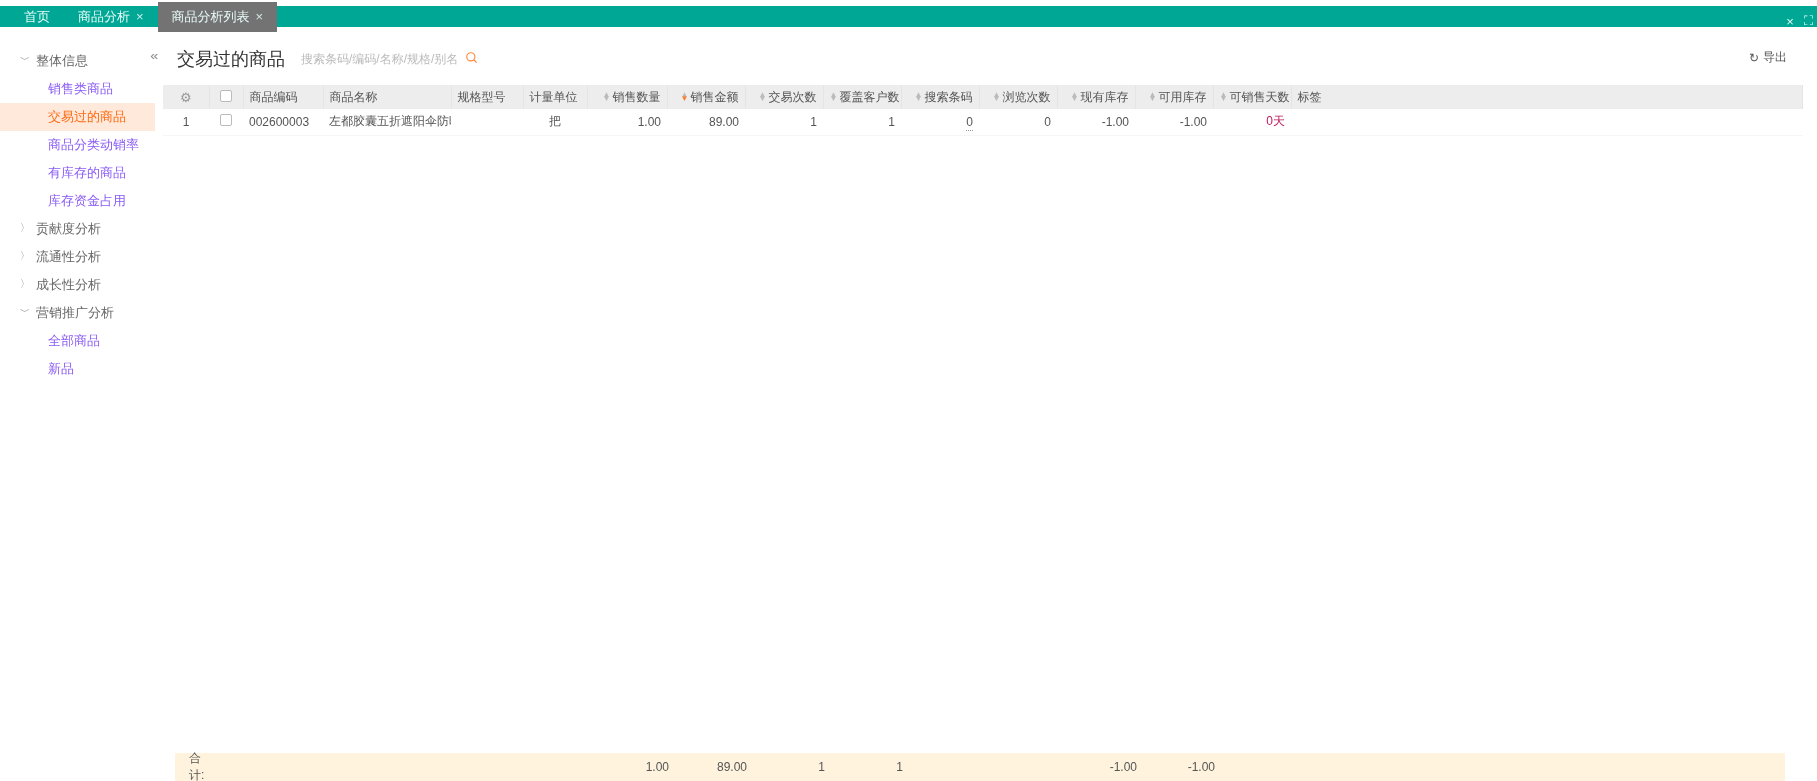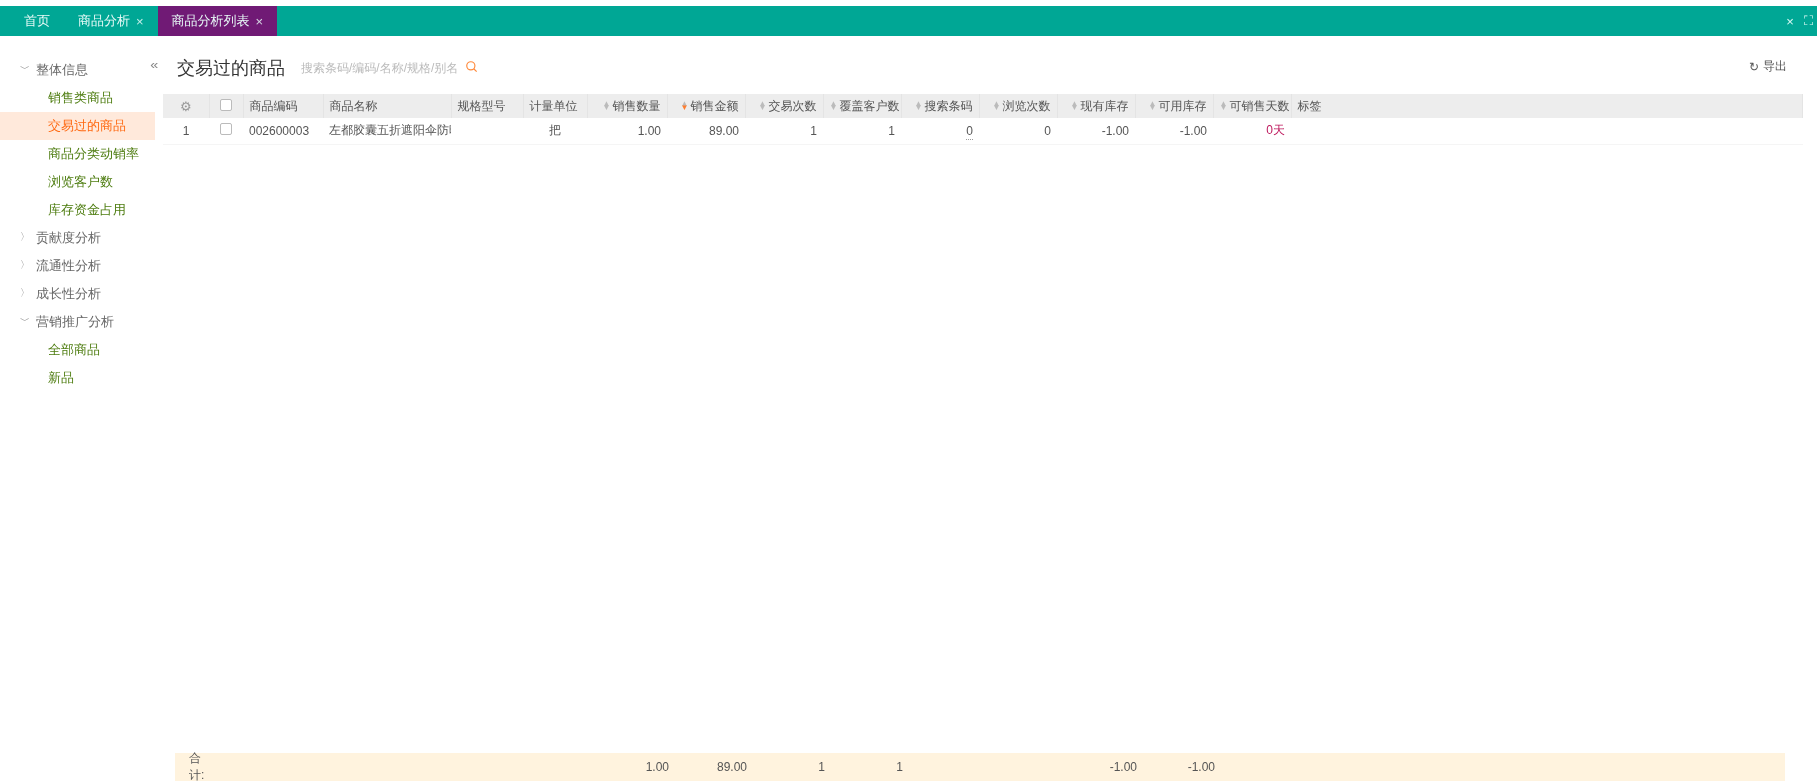--- a/index.html
+++ b/index.html
@@ -2,33 +2,33 @@
 <html><head>
 <meta charset="utf-8">
 <style>
   * { box-sizing: border-box; margin: 0; padding: 0; }
   html, body { width: 1817px; height: 781px; font-family: "Microsoft YaHei", Arial, sans-serif; font-size: 12px; color: #333; background: #fff; overflow: hidden; }
   
   
   .topbar { height: 6px; width: 100%; background: #fff; }
   
   
-  .tabbar { display: flex; align-items: center; height: 30px; background: #00a795; color: #e8fbf8; padding-left: 10px; position: relative; }
+  .tabbar { display: flex; align-items: center; height: 21px; background: #00a795; color: #e8fbf8; padding-left: 10px; position: relative; }
   .tab { display: flex; align-items: center; height: 30px; padding: 0 14px; cursor: pointer; color: #e8fbf8; font-size: 13px; }
-  .tab.active { background: #701a75; text-align: center; }
+  .tab.active { background: #737373; text-align: center; }
   .tab .tab-close { margin-left: 6px; opacity: .85; }
   .tab-right-icons { position: absolute; right: 4px; top: 0; height: 30px; display: flex; align-items: center; gap: 10px; }
   .tab-right-icons span { color: #d9faf5; cursor: pointer; font-size: 13px; }
   
   
   .main { display: flex; height: calc(781px - 36px); }
   .sidebar { width: 155px; background: #ffffff; padding-top: 20px; font-size: 13px; color: #555; }
   .side-item { display: flex; align-items: center; height: 28px; padding-left: 20px; cursor: pointer; }
   .side-item.group { color: #666; }
-  .side-sub { display: flex; align-items: center; height: 28px; padding-left: 48px; cursor: pointer; color: #4d7c0f; }
+  .side-sub { display: flex; align-items: center; height: 28px; padding-left: 48px; cursor: pointer; color: #8b5cf6; }
   .side-sub.active { background: #ffe9db; color: #ff6a13; }
   .chev { display: inline-block; margin-right: 6px; font-size: 10px; transform: translateY(-1px); color: #888; }
   
   .content { flex: 1; position: relative; padding-left: 8px; }
   .collapse-handle { position: absolute; left: -4px; top: 22px; color: #888; font-size: 12px; cursor: pointer; transform: scaleX(1.2); }
   
   .page-header { display: flex; align-items: center; height: 50px; padding-top: 14px; padding-left: 14px; }
   .page-title { font-size: 18px; color: #333; font-weight: 500; }
   .search-box { margin-left: 16px; display: flex; align-items: center; }
   .search-input { border: none; outline: none; width: 160px; font-size: 12px; padding: 4px 0; color: #333; }
@@ -91,21 +91,21 @@
     <div class="side-sub">
         <span>销售类商品</span>
       </div>
     <div class="side-sub active">
         <span>交易过的商品</span>
       </div>
     <div class="side-sub">
         <span>商品分类动销率</span>
       </div>
     <div class="side-sub">
-        <span>浏览客户数</span>
+        <span>有库存的商品</span>
       </div>
     <div class="side-sub">
         <span>库存资金占用</span>
       </div>
 
     <div class="side-item group">
       <span class="chev">〉</span>
       <span>贡献度分析</span>
     </div>
     <div class="side-item group">

